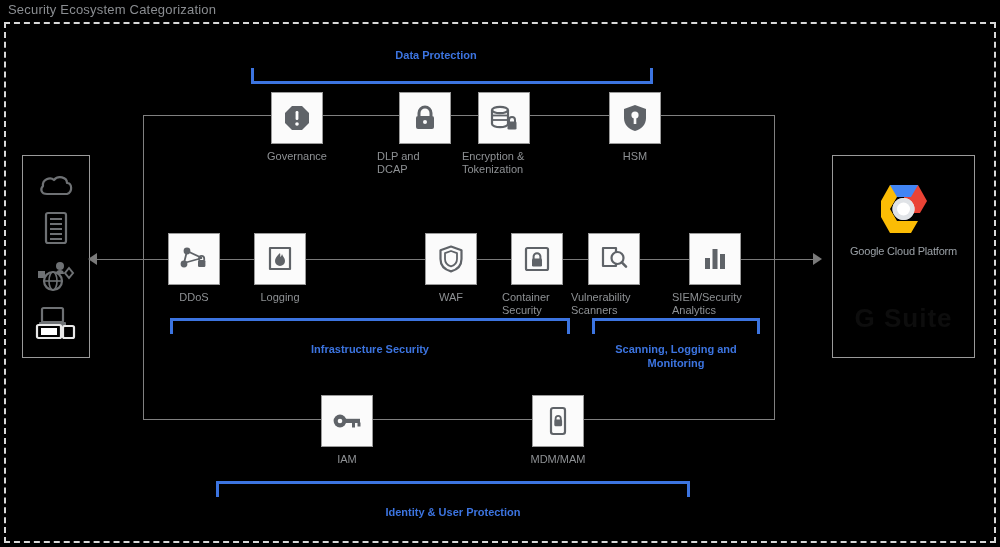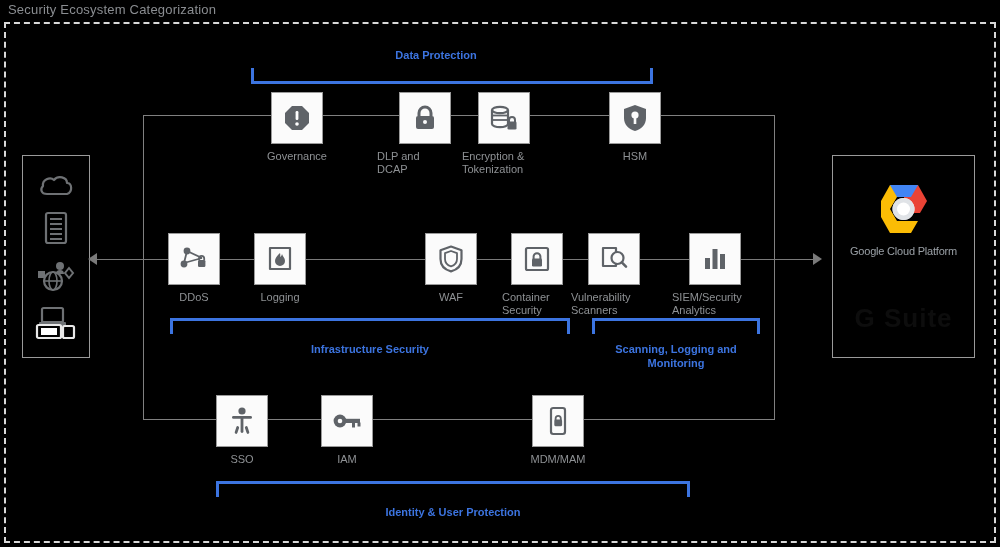--- a/index.html
+++ b/index.html
@@ -320,34 +320,20 @@
           <rect x="18" y="8" width="5" height="15" fill="#5f6368"></rect>
         </svg>
       </span>
     </div>
     <div class="node-label" style="white-space:normal; width:86px;">SIEM/Security Analytics</div>
   </div>
 
   <div class="bracket down" style="left:592px; top:318px; width:168px; height:16px;"></div>
   <div class="group-label" style="left:596px; top:342px; width:160px;">Scanning, Logging and Monitoring</div>
 
-  <div class="node" style="left:216px; top:395px;">
-    <div class="tile" style="position:relative; left:0; top:0;">
-      <span>
-        <svg width="24" height="30" viewBox="0 0 24 30">
-          <circle cx="12" cy="5" r="3.6" fill="#5f6368"></circle>
-          <rect x="2" y="10" width="20" height="2.8" rx="1.4" fill="#5f6368"></rect>
-          <rect x="10.6" y="10" width="2.8" height="17" rx="1.4" fill="#5f6368"></rect>
-          <rect x="5.5" y="20" width="2.8" height="8" rx="1.4" fill="#5f6368" transform="rotate(18 7 24)"></rect>
-          <rect x="15.7" y="20" width="2.8" height="8" rx="1.4" fill="#5f6368" transform="rotate(-18 17 24)"></rect>
-        </svg>
-      </span>
-    </div>
-    <div class="node-label">SSO</div>
-  </div>
 
   <div class="node" style="left:321px; top:395px;">
     <div class="tile" style="position:relative; left:0; top:0;">
       <span>
         <svg width="30" height="20" viewBox="0 0 30 20">
           <circle cx="8" cy="10" r="6.4" fill="#5f6368"></circle>
           <circle cx="8" cy="10" r="2.3" fill="#fbfbfb"></circle>
           <rect x="13" y="7.8" width="15" height="4.2" fill="#5f6368"></rect>
           <rect x="20" y="11.5" width="3" height="5" fill="#5f6368"></rect>
           <rect x="25.5" y="11.5" width="3" height="4" fill="#5f6368"></rect>

